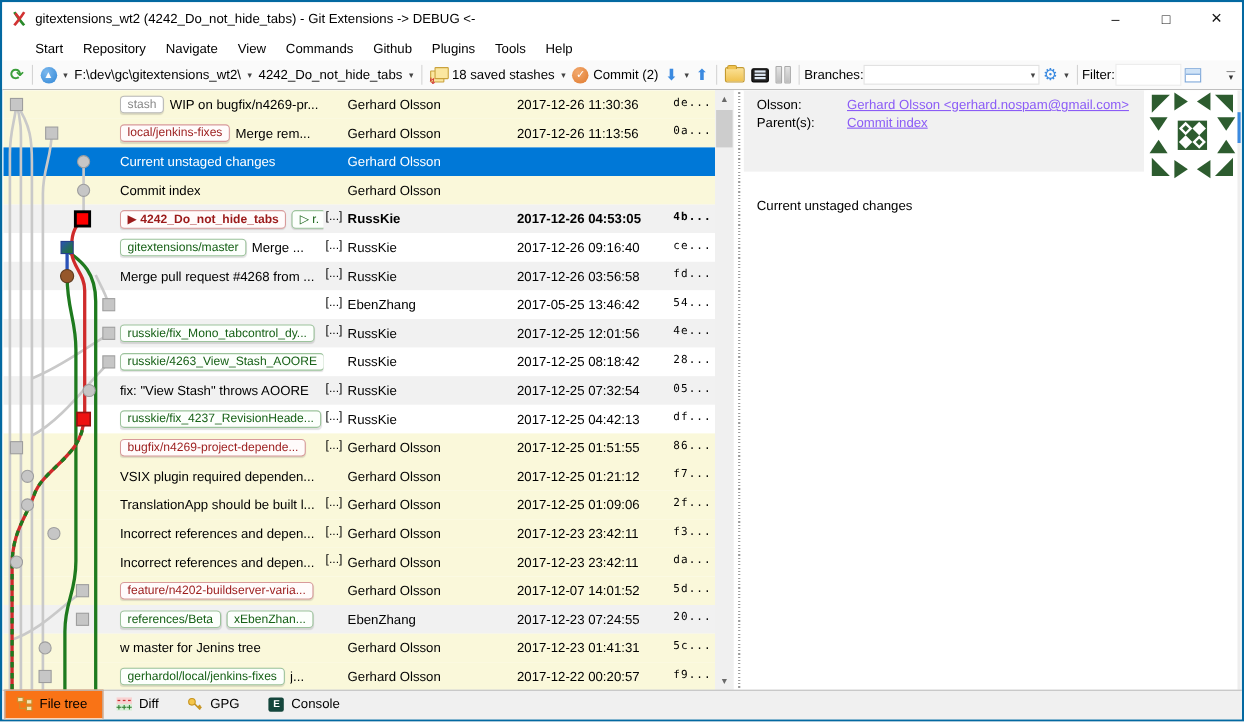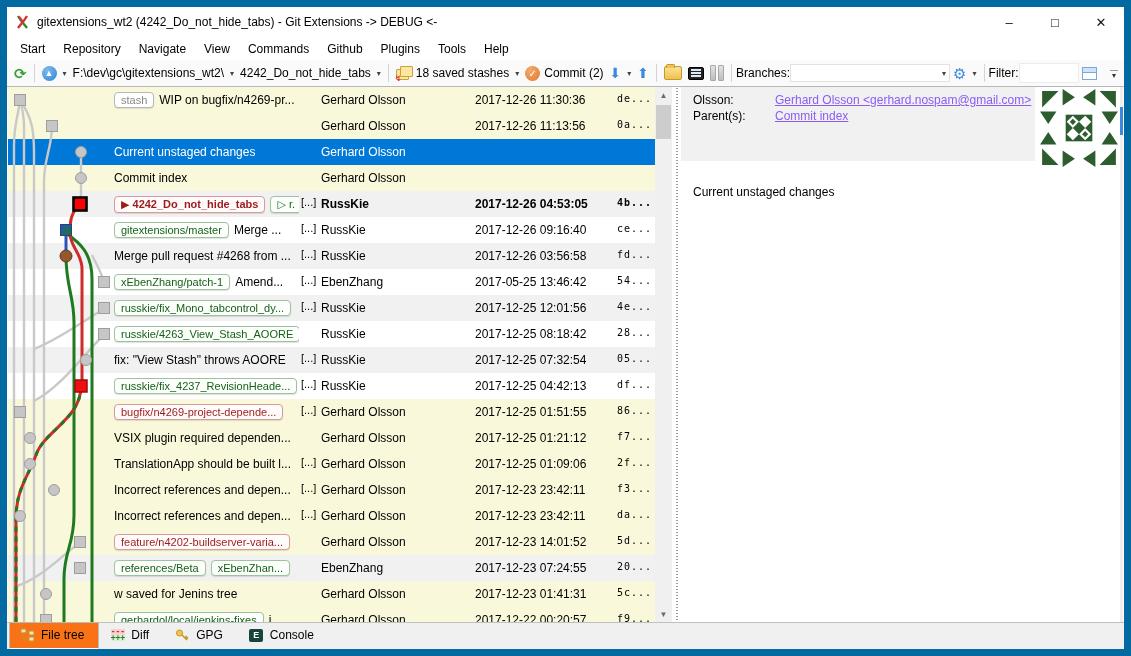--- a/index.html
+++ b/index.html
@@ -1,26 +1,26 @@
 <!DOCTYPE html>
 <html><head>
 <meta charset="utf-8">
 <style>
   html,body{margin:0;padding:0;background:#e8e8e8;font-family:"Liberation Sans","DejaVu Sans",sans-serif;}
-  .window{position:relative;width:1131px;height:656px;background:#fff;border:7px solid #0369a1;box-sizing:border-box;overflow:hidden;}
+  .window{position:relative;width:1131px;height:656px;background:#fff;border:2px solid #0369a1;box-sizing:border-box;overflow:hidden;}
 
   
   .titlebar{height:30px;display:flex;align-items:center;background:#fff;}
   .titlebar .app-icon{margin:0 6px 0 8px;width:16px;height:16px;flex:0 0 auto;}
   .title-text{font-size:12px;color:#000;white-space:nowrap;}
   .win-controls{margin-left:auto;display:flex;height:100%;}
   .win-btn{width:46px;height:100%;display:flex;align-items:center;justify-content:center;font-size:13px;color:#111;}
 
   
-  .menubar{height:23px;display:flex;align-items:center;background:#fff;padding-left:4px;}
+  .menubar{height:23px;display:flex;align-items:center;background:#fff;padding-left:21px;}
   .menu-item{padding:3px 9px;font-size:12px;color:#000;cursor:default;}
 
   
   .toolbar{height:26px;display:flex;align-items:center;background:#fafafa;border-bottom:1px solid #b7b7b7;padding:0 4px;font-size:12px;white-space:nowrap;}
   .tb-sep{width:1px;height:18px;background:#d4d4d4;margin:0 4px;flex:0 0 auto;}
   .tb-btn{display:flex;align-items:center;gap:4px;padding:2px 3px;border-radius:2px;}
   .tb-caret{font-size:8px;color:#444;margin-left:2px;}
   .icon-refresh{color:#3a9e3a;font-size:15px;font-weight:bold;line-height:1;}
   .icon-globe{width:15px;height:15px;border-radius:50%;background:radial-gradient(circle at 35% 30%,#7db9ee,#2f86d6);color:#fff;font-size:9px;display:flex;align-items:center;justify-content:center;}
   .icon-stash{position:relative;width:16px;height:14px;}
@@ -206,20 +206,24 @@
           <div class="row bg-yellow">
             <div class="cellwrap">
               <span class="badge badge-gray">stash</span>
               <span class="msgtext">WIP on bugfix/n4269-pr...</span>
             </div>
             <span class="author">Gerhard Olsson</span>
             <span class="date">2017-12-26 11:30:36</span>
             <span class="hash">de...</span>
           </div>
           <div class="row bg-yellow">
+            <div class="cellwrap">
+              <span class="badge badge-red">local/jenkins-fixes</span>
+              <span class="msgtext">Merge rem...</span>
+            </div>
             <span class="author">Gerhard Olsson</span>
             <span class="date">2017-12-26 11:13:56</span>
             <span class="hash">0a...</span>
           </div>
           <div class="row bg-selected">
             <div class="cellwrap">
               <span class="msgtext">Current unstaged changes</span>
             </div>
             <span class="author">Gerhard Olsson</span>
             <span class="date"></span>
@@ -256,24 +260,20 @@
           <div class="row bg-gray">
             <div class="cellwrap">
               <span class="msgtext">Merge pull request #4268 from ...</span>
             </div>
             <span class="ell">[...]</span>
             <span class="author">RussKie</span>
             <span class="date">2017-12-26 03:56:58</span>
             <span class="hash">fd...</span>
           </div>
           <div class="row bg-white">
-            <div class="cellwrap">
-              <span class="badge badge-green">xEbenZhang/patch-1</span>
-              <span class="msgtext">Amend...</span>
-            </div>
             <span class="ell">[...]</span>
             <span class="author">EbenZhang</span>
             <span class="date">2017-05-25 13:46:42</span>
             <span class="hash">54...</span>
           </div>
           <div class="row bg-gray">
             <div class="cellwrap">
               <span class="badge badge-green">russkie/fix_Mono_tabcontrol_dy...</span>
             </div>
             <span class="ell">[...]</span>
@@ -349,35 +349,35 @@
             <span class="ell">[...]</span>
             <span class="author">Gerhard Olsson</span>
             <span class="date">2017-12-23 23:42:11</span>
             <span class="hash">da...</span>
           </div>
           <div class="row bg-yellow">
             <div class="cellwrap">
               <span class="badge badge-red">feature/n4202-buildserver-varia...</span>
             </div>
             <span class="author">Gerhard Olsson</span>
-            <span class="date">2017-12-23 14:01:52</span>
+            <span class="date">2017-12-07 14:01:52</span>
             <span class="hash">5d...</span>
           </div>
           <div class="row bg-gray">
             <div class="cellwrap">
               <span class="badge badge-green">references/Beta</span>
               <span class="badge badge-green">xEbenZhan...</span>
             </div>
             <span class="author">EbenZhang</span>
             <span class="date">2017-12-23 07:24:55</span>
             <span class="hash">20...</span>
           </div>
           <div class="row bg-yellow">
             <div class="cellwrap">
-              <span class="msgtext">w saved for Jenins tree</span>
+              <span class="msgtext">w master for Jenins tree</span>
             </div>
             <span class="author">Gerhard Olsson</span>
             <span class="date">2017-12-23 01:41:31</span>
             <span class="hash">5c...</span>
           </div>
           <div class="row bg-yellow">
             <div class="cellwrap">
               <span class="badge badge-green">gerhardol/local/jenkins-fixes</span>
               <span class="msgtext">j...</span>
             </div>

